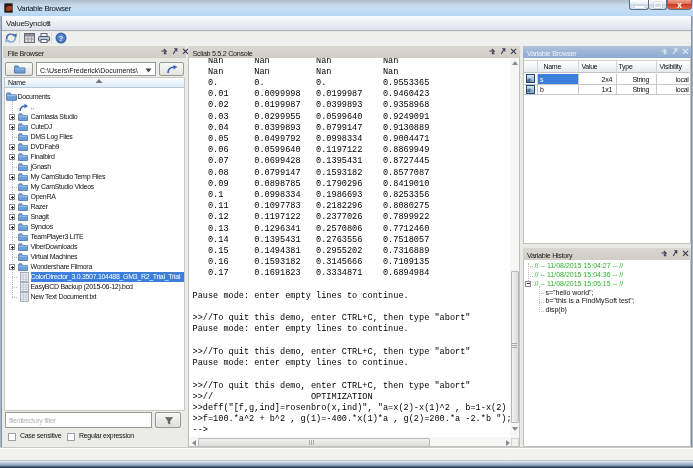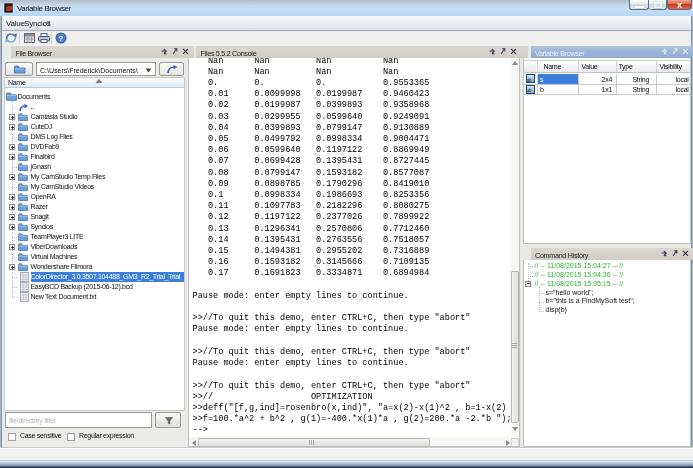--- a/index.html
+++ b/index.html
@@ -13,21 +13,21 @@
 #btnmin { left:629px; width:20px; border-radius:0 0 3px 3px; background:linear-gradient(#fdfeff,#e7edf3 45%,#cfd9e4 50%,#dfe7ee); }
 #btnmax { left:649px; width:18px; border-left:none; border-radius:0 0 3px 3px; background:linear-gradient(#fdfeff,#e7edf3 45%,#cfd9e4 50%,#dfe7ee); }
 #btnclose { left:667px; width:25px; border-radius:0 0 4px 4px; background:linear-gradient(#f0a58e,#e06a48 45%,#c73c1d 50%,#e2674a); }
 #btnmin i { position:absolute; left:5px; top:5.5px; width:9px; height:2.5px; background:#fff; box-shadow:0 0 1px #5d6e80; }
 #btnmax i { position:absolute; left:4.5px; top:2px; width:8px; height:6px; border:1.5px solid #fff; box-shadow:0 0 1px #5d6e80; }
 #btnclose i { position:absolute; left:0; top:1px; width:100%; color:#fff; font-size:9px; line-height:8px; font-weight:bold; text-align:center; font-style:normal; }
 #menubar { left:2px; top:16px; width:689px; height:15px; background:linear-gradient(#f9fafc,#e9ecf2 60%,#dde1eb); border-bottom:1px solid #a9adb4; }
 #menubar span { position:absolute; top:3px; font-size:8px; letter-spacing:-0.2px; color:#1a1a1a; }
 #toolbar { left:2px; top:32px; width:689px; height:14px; background:#efefed; }
 .tbsep { position:absolute; top:1px; width:1px; height:12px; background:#d8d8d4; }
-.phead { height:12px; background:linear-gradient(#dad7d0,#d1cdc6); font-size:7.2px; letter-spacing:-0.3px; color:#1a1a1a;margin-left:8px; }
+.phead { height:12px; background:linear-gradient(#dad7d0,#d1cdc6); font-size:7.2px; letter-spacing:-0.3px; color:#1a1a1a; }
 .phead.active { background:linear-gradient(#b3c3da 0%,#9db6d8 45%,#8fabd2 100%); color:#eef1f6; }
 .ptitle { position:absolute; left:4.5px; top:2.5px; white-space:nowrap; }
 .uifont { font-size:7px; letter-spacing:-0.3px; color:#111; white-space:nowrap; }
 .trow { position:absolute; left:0; height:10px; width:100%; }
 .trow .txt { position:absolute; left:25.5px; top:1px; font-size:7px; letter-spacing:-0.3px; color:#111; white-space:nowrap; }
 .expander { position:absolute; left:4px; top:2px; width:6px; height:6px; background:#fff; border:1px solid #8a8a8a; }
 .expander i { position:absolute; left:0.5px; top:1.5px; width:3px; height:1px; background:#333; }
 .expander.plus b { position:absolute; left:1.5px; top:0.5px; width:1px; height:3px; background:#333; }
 .vline { position:absolute; width:1px; border-left:1px dotted #bbb; }
 .hstub { position:absolute; height:1px; border-top:1px dotted #bbb; }
@@ -347,21 +347,21 @@
 <svg style="position:absolute;left:9px;top:4px" width="8" height="8" viewBox="0 0 9 9">
 <path d="M0.5 0.5 L8.5 0.5 L5.5 4.5 L5.5 8 L3.5 7 L3.5 4.5 Z" fill="#666" stroke="#444" stroke-width="0.5"></path>
       </svg>
     </div>
 <div class="abs" style="left:5px;top:375px;width:7.5px;height:7.5px;background:#fff;border:1px solid #9aa0a6"></div>
 <span class="abs uifont" style="left:17px;top:374px">Case sensitive</span>
 <div class="abs" style="left:64px;top:375px;width:7.5px;height:7.5px;background:#fff;border:1px solid #9aa0a6"></div>
 <span class="abs uifont" style="left:76px;top:374px">Regular expression</span>
 </div>
 <div class="abs phead" style="left:188px;top:46px;width:332px">
-    <span class="ptitle">Files 5.5.2 Console</span>
+    <span class="ptitle">Scilab 5.5.2 Console</span>
   </div>
 <svg class="abs" style="left:489px;top:47px" width="28" height="9" viewBox="0 0 28 9">
 <path d="M0.5 4 L5 4 M2.8 1.8 L5.2 4.2 L2.8 6.5 M5.5 6.8 L2.8 6.8" stroke="#3b3b55" stroke-width="1.1" fill="none"></path>
 <path d="M12.2 7 L15.4 1.8 M13.2 1.8 L15.8 1.8 L15.8 4.4" stroke="#3b3b55" stroke-width="1.1" fill="none"></path>
 <path d="M22 1.8 L27 6.8 M27 1.8 L22 6.8" stroke="#3b3b55" stroke-width="1.2" fill="none"></path>
 </svg>
 <div class="abs" style="left:188px;top:58px;width:332px;height:389px;background:#fff;border:1px solid #c0c0bc;border-top:none;overflow:hidden">
 <pre id="context">   Nan      Nan         Nan          Nan
    Nan      Nan         Nan          Nan
    0.       0.          0.           0.9553365
@@ -442,21 +442,21 @@
 <span class="abs vbcell" style="left:16.5px;top:17.5px;color:#fff">s</span>
 <span class="abs vbcell" style="right:78px;top:17.5px">2x4</span>
 <span class="abs vbcell" style="right:41px;top:17.5px">String</span>
 <span class="abs vbcell" style="right:1.5px;top:17.5px">local</span>
 <span class="abs vbcell" style="left:16.5px;top:27.5px">b</span>
 <span class="abs vbcell" style="right:78px;top:27.5px">1x1</span>
 <span class="abs vbcell" style="right:41px;top:27.5px">String</span>
 <span class="abs vbcell" style="right:1.5px;top:27.5px">local</span>
 </div>
 <div class="abs phead" style="left:522.5px;top:248px;width:168.5px">
-    <span class="ptitle">Command History</span>
+    <span class="ptitle">Variable History</span>
   </div>
 <svg class="abs" style="left:661px;top:249px" width="28" height="9" viewBox="0 0 28 9">
 <path d="M0.5 4 L5 4 M2.8 1.8 L5.2 4.2 L2.8 6.5 M5.5 6.8 L2.8 6.8" stroke="#3b3b55" stroke-width="1.1" fill="none"></path>
 <path d="M12.2 7 L15.4 1.8 M13.2 1.8 L15.8 1.8 L15.8 4.4" stroke="#3b3b55" stroke-width="1.1" fill="none"></path>
 <path d="M22 1.8 L27 6.8 M27 1.8 L22 6.8" stroke="#3b3b55" stroke-width="1.2" fill="none"></path>
 </svg>
 <div class="abs" style="left:522.5px;top:260px;width:168.5px;height:187px;background:#fff;border:1px solid #c0c0bc;border-top:none;overflow:hidden">
 <div class="vline" style="left:4.5px;top:3px;height:22px"></div>
 <div class="vline" style="left:15px;top:26px;height:26px"></div>
 <div class="abs hstub" style="left:4.5px;top:6.0px;width:5px"></div>

